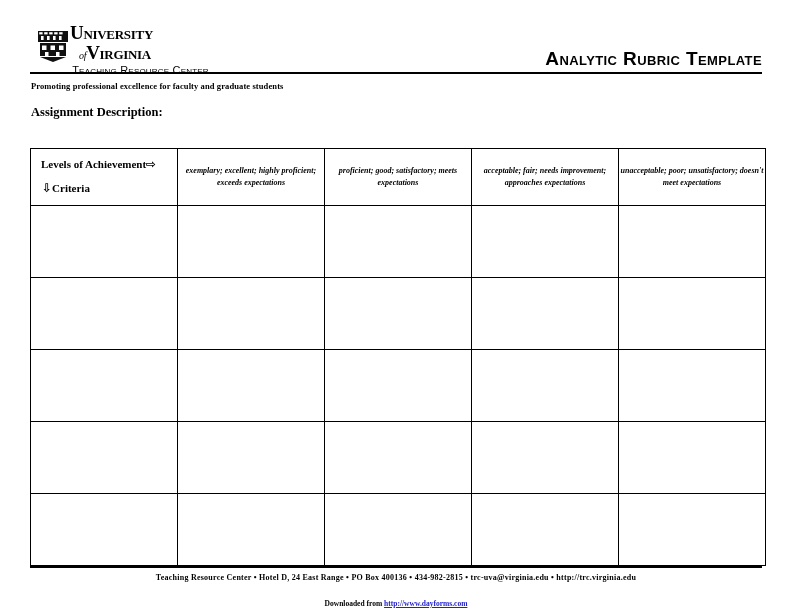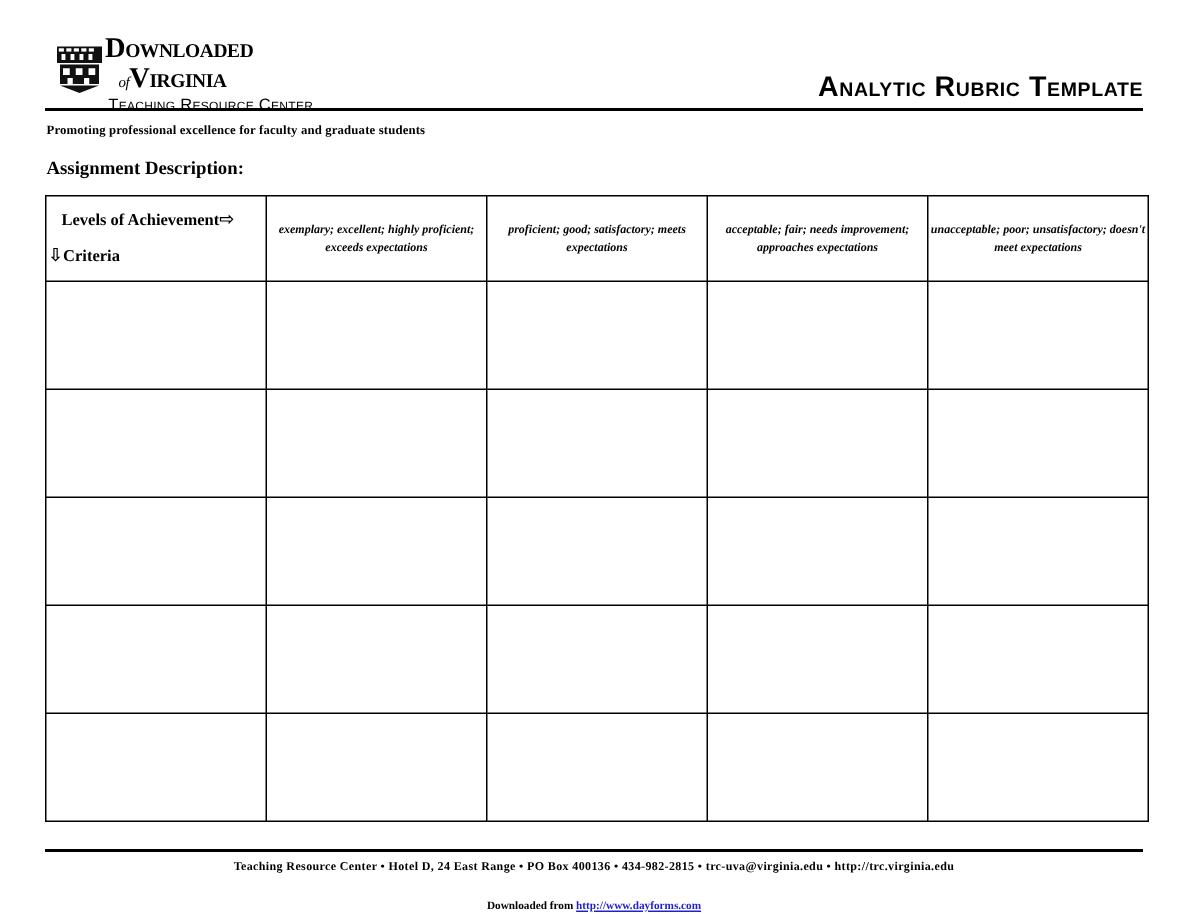--- a/index.html
+++ b/index.html
@@ -117,21 +117,21 @@
     font-family: "Liberation Serif", serif;
     font-weight: bold;
     font-size: 12.5px;
     white-space: nowrap;
   }
 
   
   #rubric-table {
     position: absolute;
     left: 30px;
-    top: 130px;
+    top: 148px;
     width: 731px;
     border-collapse: collapse;
     table-layout: fixed;
   }
   #rubric-table td {
     border: 1.4px solid #000;
     padding: 0;
     vertical-align: middle;
   }
   .col-criteria { width: 146px; }
@@ -166,20 +166,21 @@
   }
   #criteria-line {
     position: absolute;
     left: 1px;
     top: 33px;
     width: 130px;
     font-family: "Liberation Serif", serif;
     font-weight: bold;
     font-size: 11px;
     white-space: nowrap;
+    padding-left: 10px;
   }
   .arrow-glyph {
     font-family: "DejaVu Sans", sans-serif;
     font-size: 12px;
     font-weight: bold;
     line-height: 1;
   }
 
   
   #rule-bottom {
@@ -237,21 +238,21 @@
       <rect x="23" y="7" width="2.6" height="4" fill="#fff"></rect>
       <rect x="4" y="14" width="26" height="13" fill="#111"></rect>
       <rect x="6" y="16.5" width="4.5" height="4.5" fill="#fff"></rect>
       <rect x="14.5" y="16.5" width="4.5" height="4.5" fill="#fff"></rect>
       <rect x="23" y="16.5" width="4.5" height="4.5" fill="#fff"></rect>
       <rect x="9" y="23" width="3.5" height="4" fill="#fff"></rect>
       <rect x="20" y="23" width="3.5" height="4" fill="#fff"></rect>
       <path d="M4 28 L30 28 L17 33 Z" fill="#111"></path>
     </svg>
     <div id="logo-words">
-      <div class="logo-line1">Downloaded</div>
+      <div class="logo-line1">University</div>
       <div class="logo-line2"><span class="logo-of">of</span><span>Virginia</span></div>
       <div class="logo-sub">Teaching Resource Center</div>
     </div>
   </div>
 
   <div id="doc-title">Analytic Rubric Template</div>
 </div>
 
 <div id="rule-top"></div>
 

